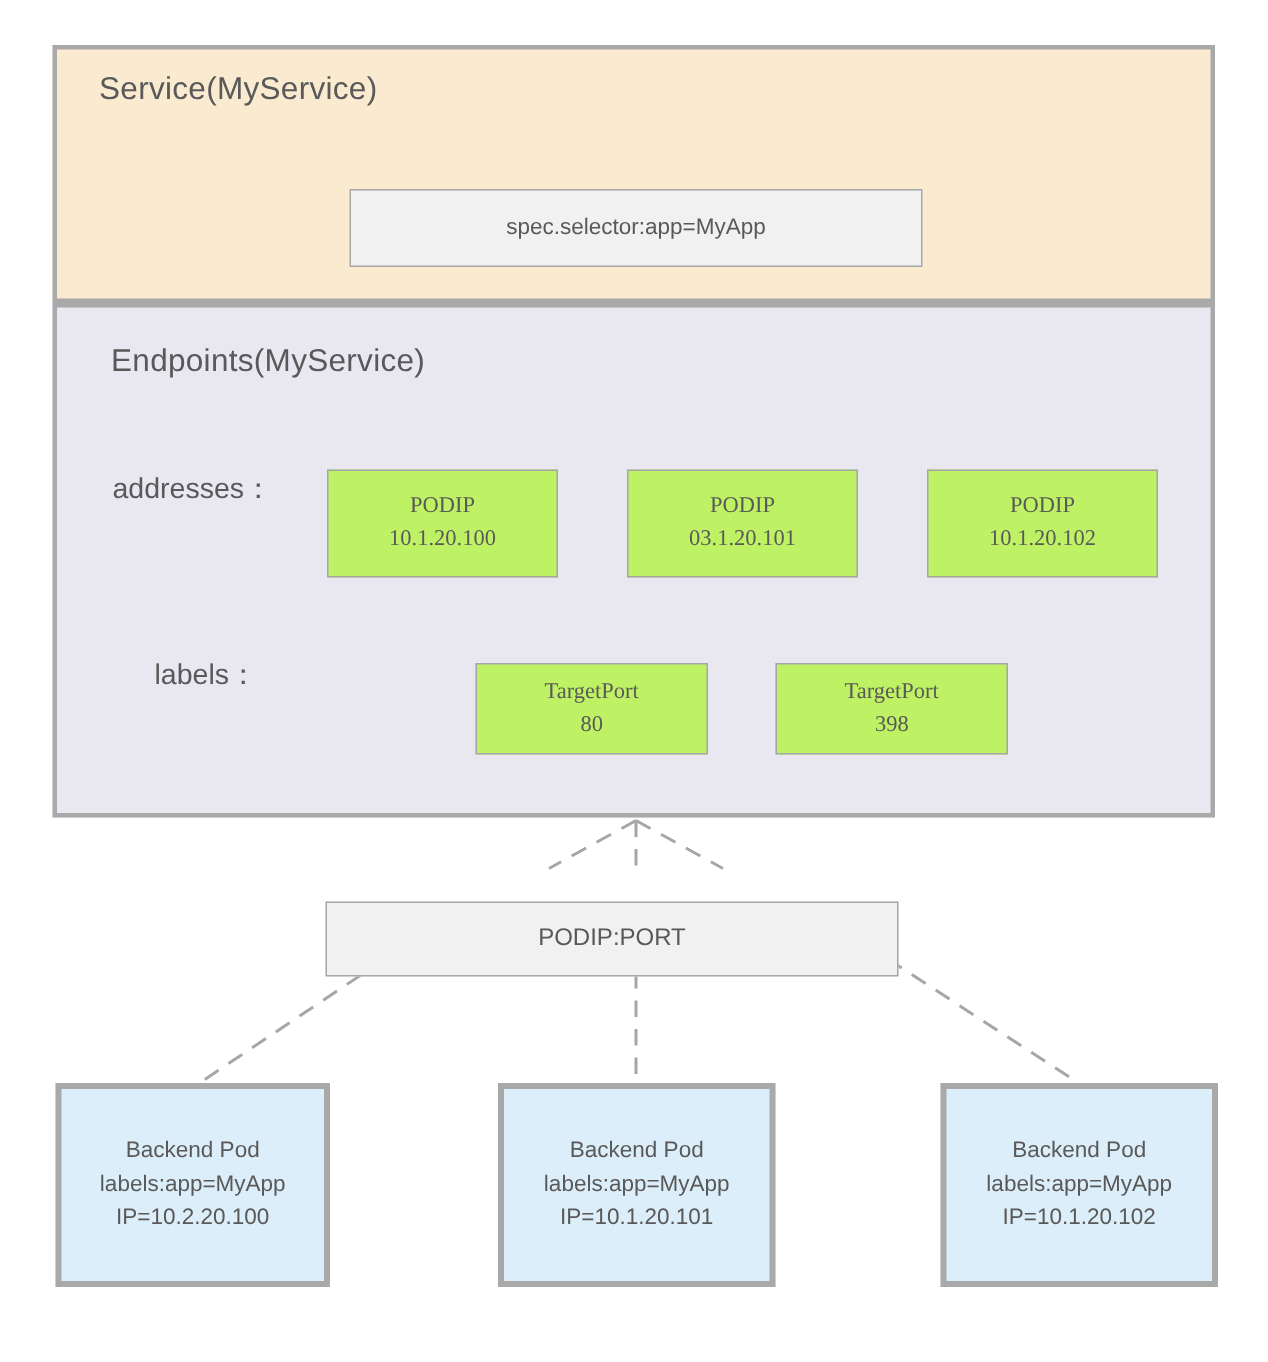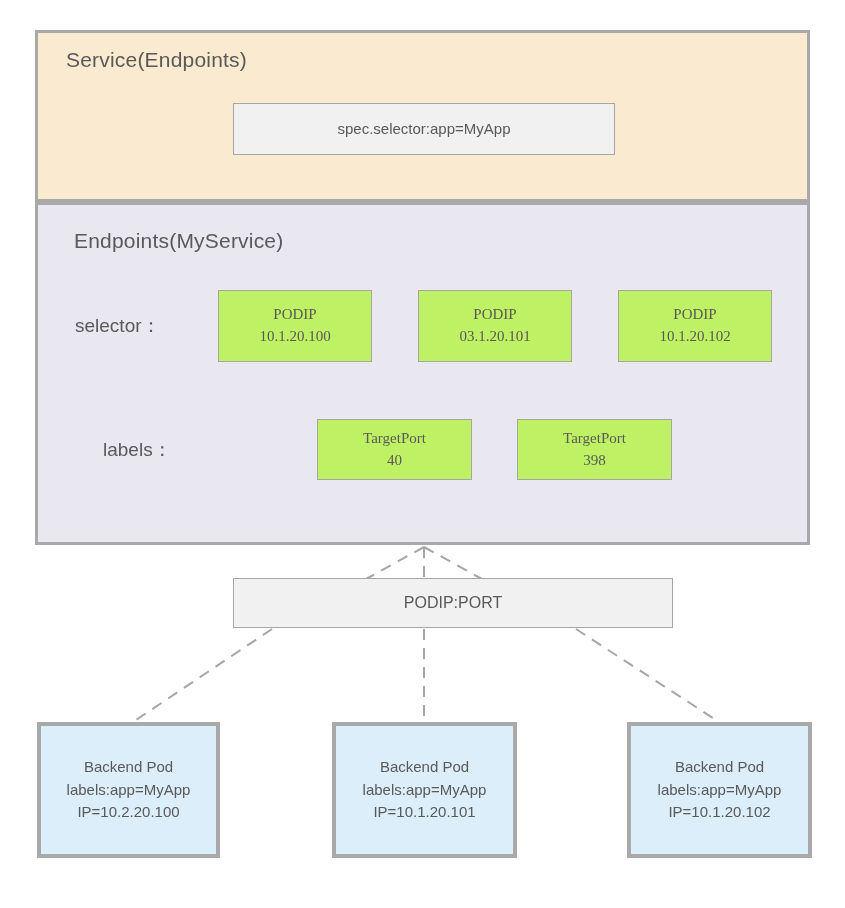--- a/index.html
+++ b/index.html
@@ -47,30 +47,31 @@
     position: absolute;
     box-sizing: border-box;
     border: 1.5px solid #A6A6A6;
     display: flex;
     flex-direction: column;
     align-items: center;
     justify-content: center;
     text-align: center;
     font-size: 15px;
     line-height: 1.45;
+    margin-top: 23px;
   }
   .gray-fill  { background: var(--gray-box-fill, #F1F1F1); }
   .white-fill { background: #bef264; font-family: Liberation Serif, serif; }
   .selector-box  { left: 233px; top: 103px; width: 382px; height: 52px; }
   .addr-box-0 { left: 218px; top: 290px; width: 154px; height: 72px; }
   .addr-box-1 { left: 418px; top: 290px; width: 154px; height: 72px; }
   .addr-box-2 { left: 618px; top: 290px; width: 154px; height: 72px; }
   .port-box-0 { left: 317px; top: 419px; width: 155px; height: 61px; }
   .port-box-1 { left: 517px; top: 419px; width: 155px; height: 61px; }
-  .connector-box { left: 233px; top: 578px; width: 440px; height: 50px; font-size: 16px; }
+  .connector-box { left: 217px; top: 578px; width: 382px; height: 50px; font-size: 16px; }
   .row-label {
     position: absolute;
     display: flex;
     align-items: center;
     font-size: 19px;
   }
   .addresses-label { left: 75px;  top: 290px; height: 72px; }
   .ports-label     { left: 103px; top: 419px; height: 61px; }
   .pod {
     position: absolute;
@@ -105,51 +106,51 @@
   <svg class="connectors" viewBox="0 0 845 908" xmlns="http://www.w3.org/2000/svg">
     <line class="dashed-line" x1="424" y1="547" x2="366" y2="579" stroke="#A6A6A6"></line>
     <line class="dashed-line" x1="424" y1="547" x2="424" y2="579" stroke="#A6A6A6"></line>
     <line class="dashed-line" x1="424" y1="547" x2="482" y2="579" stroke="#A6A6A6"></line>
     <line class="dashed-line" x1="272" y1="629" x2="133" y2="722" stroke="#A6A6A6"></line>
     <line class="dashed-line" x1="424" y1="629" x2="424" y2="722" stroke="#A6A6A6"></line>
     <line class="dashed-line" x1="576" y1="629" x2="719" y2="722" stroke="#A6A6A6"></line>
   </svg>
 
   <div class="big-box service-box">
-    <div class="box-title">Service(Endpoints)</div>
+    <div class="box-title">Service(MyService)</div>
   </div>
 
   <div class="small-box gray-fill selector-box">
     <span>spec.selector:app=MyApp</span>
   </div>
 
   <div class="big-box endpoints-box">
     <div class="box-title">Endpoints(MyService)</div>
   </div>
 
-  <div class="row-label addresses-label">selector：</div>
+  <div class="row-label addresses-label">addresses：</div>
 
   <div class="small-box white-fill addr-box-0">
     <div>PODIP</div>
     <div>10.1.20.100</div>
   </div>
   <div class="small-box white-fill addr-box-1">
     <div>PODIP</div>
     <div>03.1.20.101</div>
   </div>
   <div class="small-box white-fill addr-box-2">
     <div>PODIP</div>
     <div>10.1.20.102</div>
   </div>
 
   <div class="row-label ports-label">labels：</div>
 
   <div class="small-box white-fill port-box-0">
     <div>TargetPort</div>
-    <div>40</div>
+    <div>80</div>
   </div>
   <div class="small-box white-fill port-box-1">
     <div>TargetPort</div>
     <div>398</div>
   </div>
 
   <div class="small-box gray-fill connector-box">
     <span>PODIP:PORT</span>
   </div>
 

